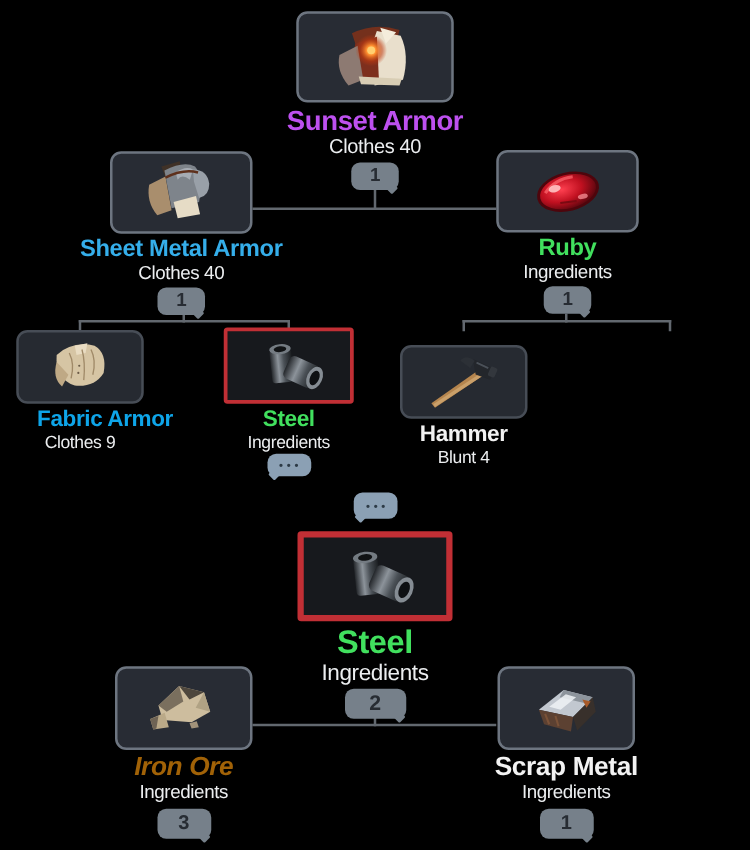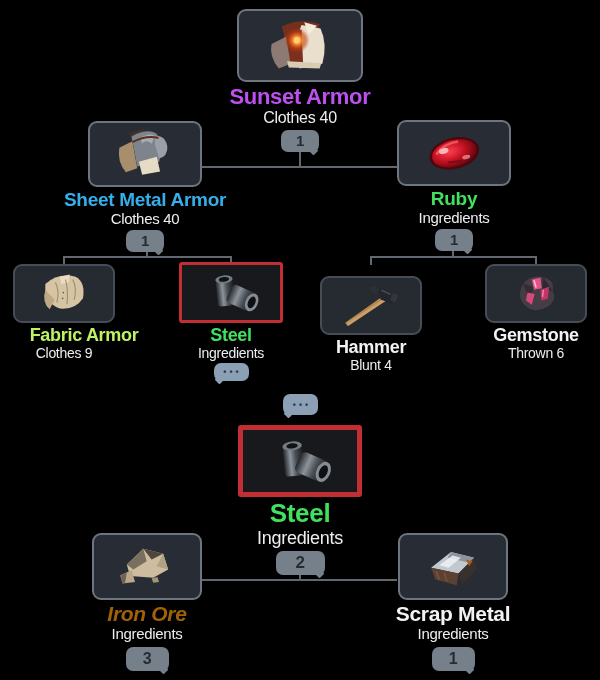--- a/index.html
+++ b/index.html
@@ -216,21 +216,21 @@
     <div class="icat">Ingredients</div>
     <div class="badge">1</div>
   </div>
 
   <div class="node r3" id="n-fabric">
     <div class="card dim">
       <svg class="icon" viewBox="0 0 100 70">
           <use href="#sym-fabric-armor"></use>
         </svg>
     </div>
-    <div class="iname" style="color: #bef264; margin-left: 40px;">Fabric Armor</div>
+    <div class="iname" style="color: #0ea5e9; margin-left: 40px;">Fabric Armor</div>
     <div class="icat">Clothes 9</div>
   </div>
 
   <div class="node r3" id="n-steel-branch">
     <div class="card highlight">
       <svg class="icon" viewBox="0 0 100 70">
           <use href="#sym-steel"></use>
         </svg>
     </div>
     <div class="iname" style="color: rgb(65, 224, 94);">Steel</div>
@@ -241,29 +241,20 @@
   <div class="node r3" id="n-hammer">
     <div class="card dim">
       <svg class="icon" viewBox="0 0 100 70">
           <use href="#sym-hammer"></use>
         </svg>
     </div>
     <div class="iname" style="color: rgb(242, 242, 242);">Hammer</div>
     <div class="icat">Blunt 4</div>
   </div>
 
-  <div class="node r3" id="n-gem">
-    <div class="card dim">
-      <svg class="icon" viewBox="0 0 100 70">
-          <use href="#sym-gemstone"></use>
-        </svg>
-    </div>
-    <div class="iname" style="color: rgb(242, 242, 242);">Gemstone</div>
-    <div class="icat">Thrown 6</div>
-  </div>
 
   <div class="dots" id="dots-mid">•••</div>
 
   <div class="node main" id="n-steel-main">
     <div class="card highlight">
       <svg class="icon" viewBox="0 0 100 70">
           <use href="#sym-steel"></use>
         </svg>
     </div>
     <div class="iname" style="color: rgb(65, 224, 94);">Steel</div>

